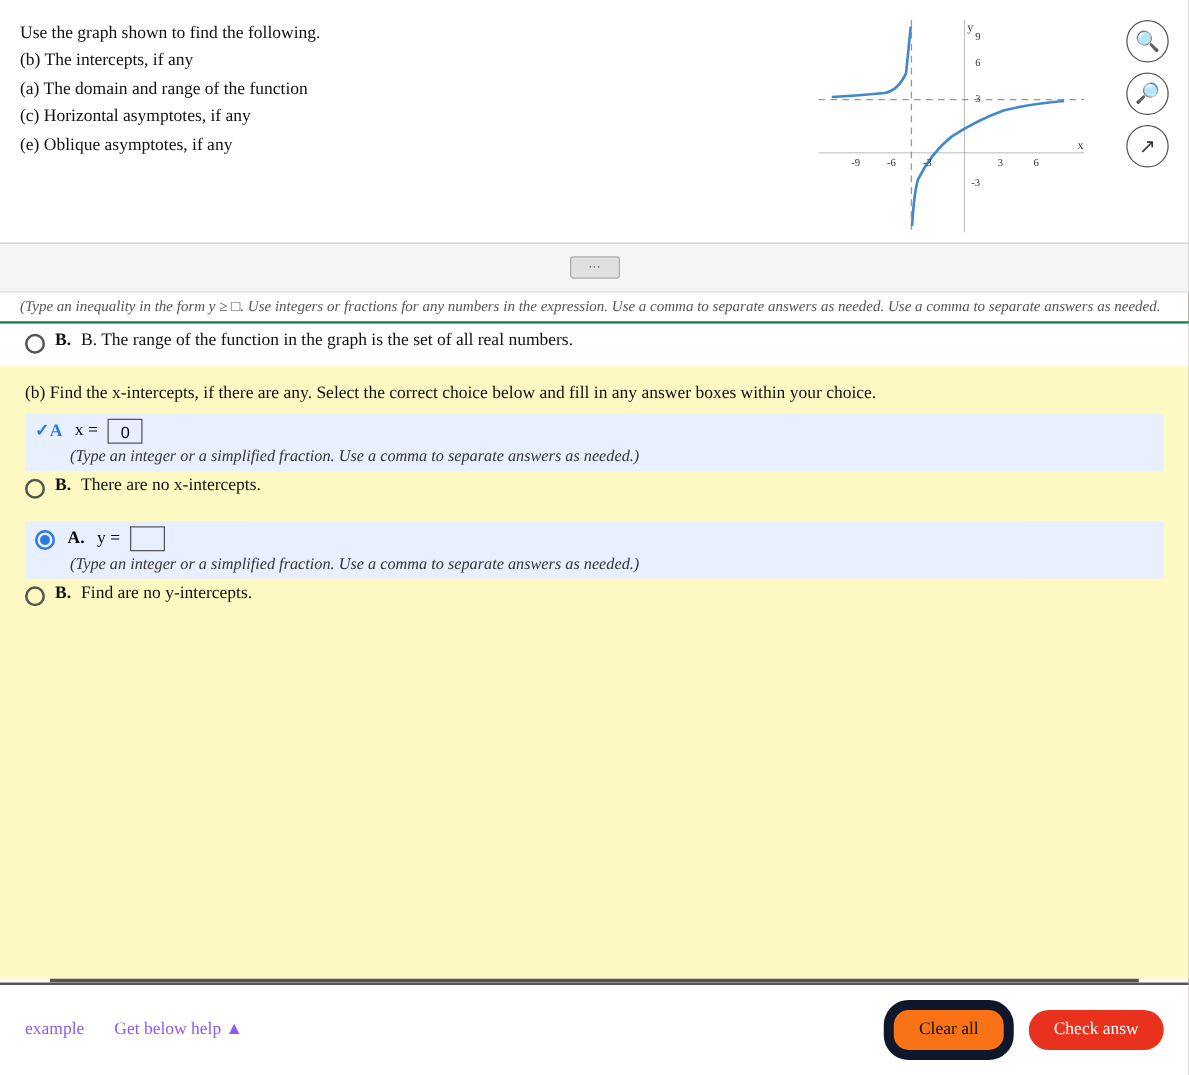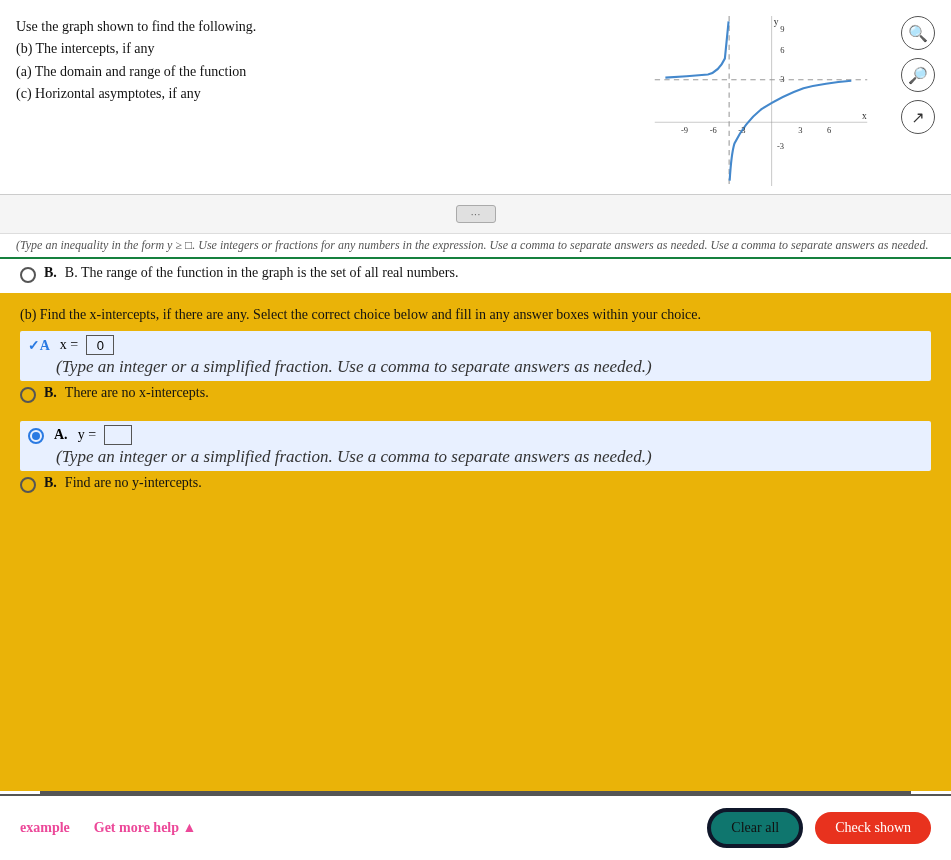--- a/index.html
+++ b/index.html
@@ -93,21 +93,21 @@
       padding: 4px 16px;
       font-style: italic;
       border-bottom: 2px solid #15803d;
       white-space: nowrap;
       overflow: hidden;
       text-overflow: ellipsis;
     }
     .main-content {
       flex: 1;
       padding: 14px 20px;
-      background: #eab308;
+      background: #fef9c3;
       overflow-y: auto;
     }
     .question-block {
       margin-bottom: 18px;
     }
     .question-label {
       font-size: 14px;
       color: #111;
       margin-bottom: 8px;
       font-weight: normal;
@@ -147,21 +147,21 @@
     .option-label {
       font-size: 14px;
       color: #111;
       font-weight: bold;
     }
     .option-content {
       font-size: 14px;
       color: #111;
     }
     .hint-text {
-      font-size: 17px;
+      font-size: 13px;
       color: #333;
       margin-left: 28px;
       margin-top: 2px;
       font-style: italic;
     }
     .inline-input {
       display: inline-block;
       width: 28px;
       height: 20px;
       border: 1px solid #555;
@@ -180,34 +180,34 @@
       border-top: 2px solid #555;
       background: #fff;
     }
     .bottom-left {
       display: flex;
       gap: 24px;
       align-items: center;
     }
     .bottom-link {
       font-size: 14px;
-      color: #ec4899;
-      font-weight: bold;
+      color: #8b5cf6;
+      font-weight: normal;
       cursor: pointer;
       text-decoration: none;
     }
     .bottom-right {
       display: flex;
       gap: 12px;
       align-items: center;
     }
     .clear-all-btn {
       padding: 8px 20px;
-      border: 4px solid #0f172a;
-      background: #0f766e;
+      border: 8px solid #0f172a;
+      background: #f97316;
       border-radius: 20px;
       font-size: 14px;
       color: #111;
       cursor: pointer;
       font-family: inherit;
     }
     .check-answer-btn {
       padding: 8px 20px;
       border: none;
       background: #e8321e;
@@ -233,20 +233,21 @@
 <body>
 
 <div class="screen">
 
   <div class="top-section">
     <div class="problem-text">
       <p>Use the graph shown to find the following.</p>
       <p>(b) The intercepts, if any</p>
       <p>(a) The domain and range of the function</p>
       <p>(c) Horizontal asymptotes, if any</p>
+      <p>(e) Oblique asymptotes, if any</p>
     </div>
     <div class="graph-area">
 
       <div class="graph-container">
         <svg class="graph-svg" viewBox="0 0 200 160" xmlns="http://www.w3.org/2000/svg">
 
           <rect width="200" height="160" fill="white"></rect>
 
           <line x1="0" y1="100" x2="200" y2="100" stroke="#999" stroke-width="0.5"></line>
 
@@ -345,21 +346,21 @@
     </div>
 
   </div>
 
   <div style="padding:0 20px;">
     <div class="divider-line"></div>
   </div>
   <div class="bottom-bar">
     <div class="bottom-left">
       <a class="bottom-link" href="#">example</a>
-      <a class="bottom-link" href="#">Get more help ▲</a>
+      <a class="bottom-link" href="#">Get below help ▲</a>
     </div>
     <div class="bottom-right">
       <button class="clear-all-btn">Clear all</button>
-      <button class="check-answer-btn">Check shown</button>
+      <button class="check-answer-btn">Check answ</button>
     </div>
   </div>
 
 </div>
 
 </body></html>

